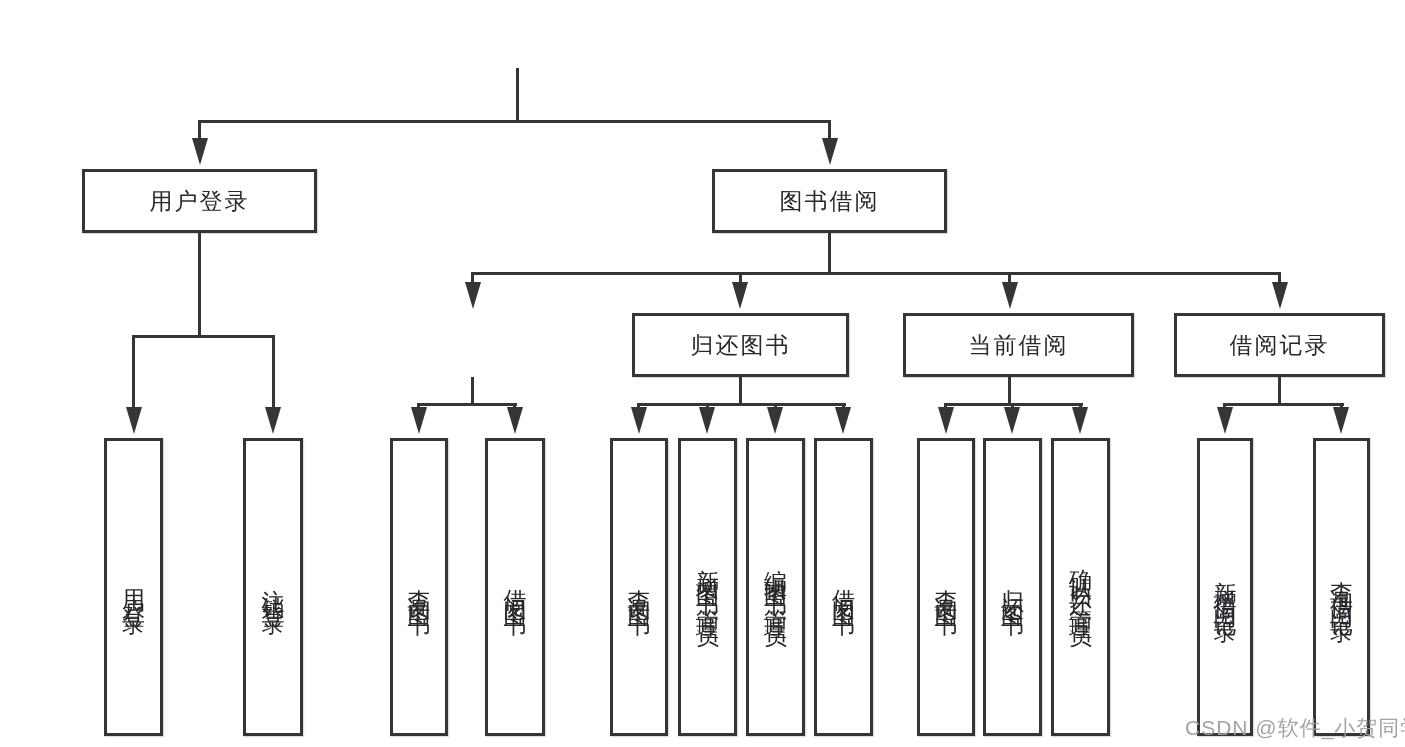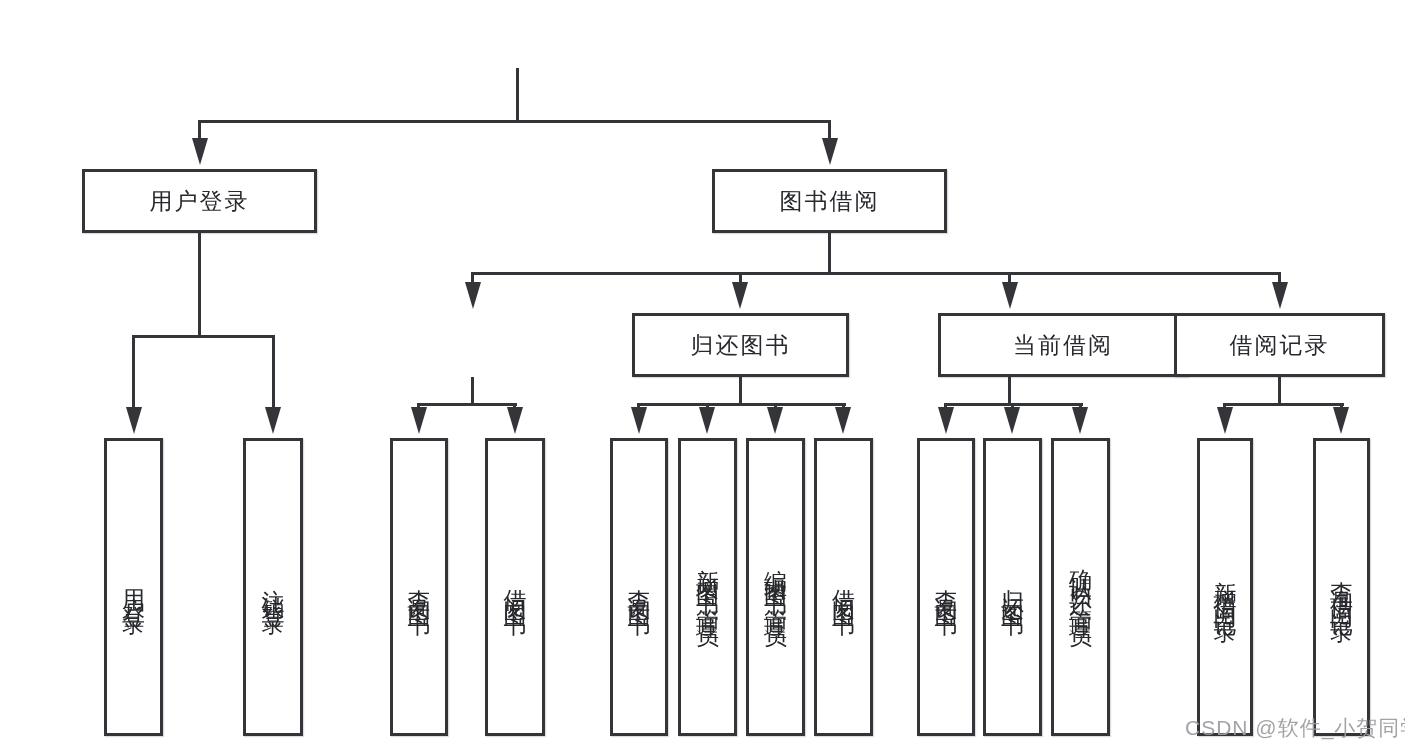--- a/index.html
+++ b/index.html
@@ -95,21 +95,21 @@
   <div class="vline" style="left:739px; top:272px; height:13px;"></div>
   <div class="arrow" style="left:732px; top:282px;"></div>
   <div class="vline" style="left:1008px; top:272px; height:13px;"></div>
   <div class="arrow" style="left:1002px; top:282px;"></div>
   <div class="vline" style="left:1278px; top:272px; height:13px;"></div>
   <div class="arrow" style="left:1272px; top:282px;"></div>
 
   <div class="box" style="left:632px; top:313px; width:217px; height:64px;">
     <span>归还图书</span>
   </div>
-  <div class="box" style="left:938px; top:313px; width:250px; height:64px;text-align:right;">
+  <div class="box" style="left:903px; top:313px; width:231px; height:64px;text-align:right;">
     <span>当前借阅</span>
   </div>
   <div class="box" style="left:1174px; top:313px; width:211px; height:64px;">
     <span>借阅记录</span>
   </div>
 
   <div class="vline" style="left:471px; top:377px; height:27px;"></div>
   <div class="hline" style="left:418px; top:403px; width:99px;"></div>
   <div class="vline" style="left:417px; top:403px; height:7px;"></div>
   <div class="arrow" style="left:411px; top:407px;"></div>

